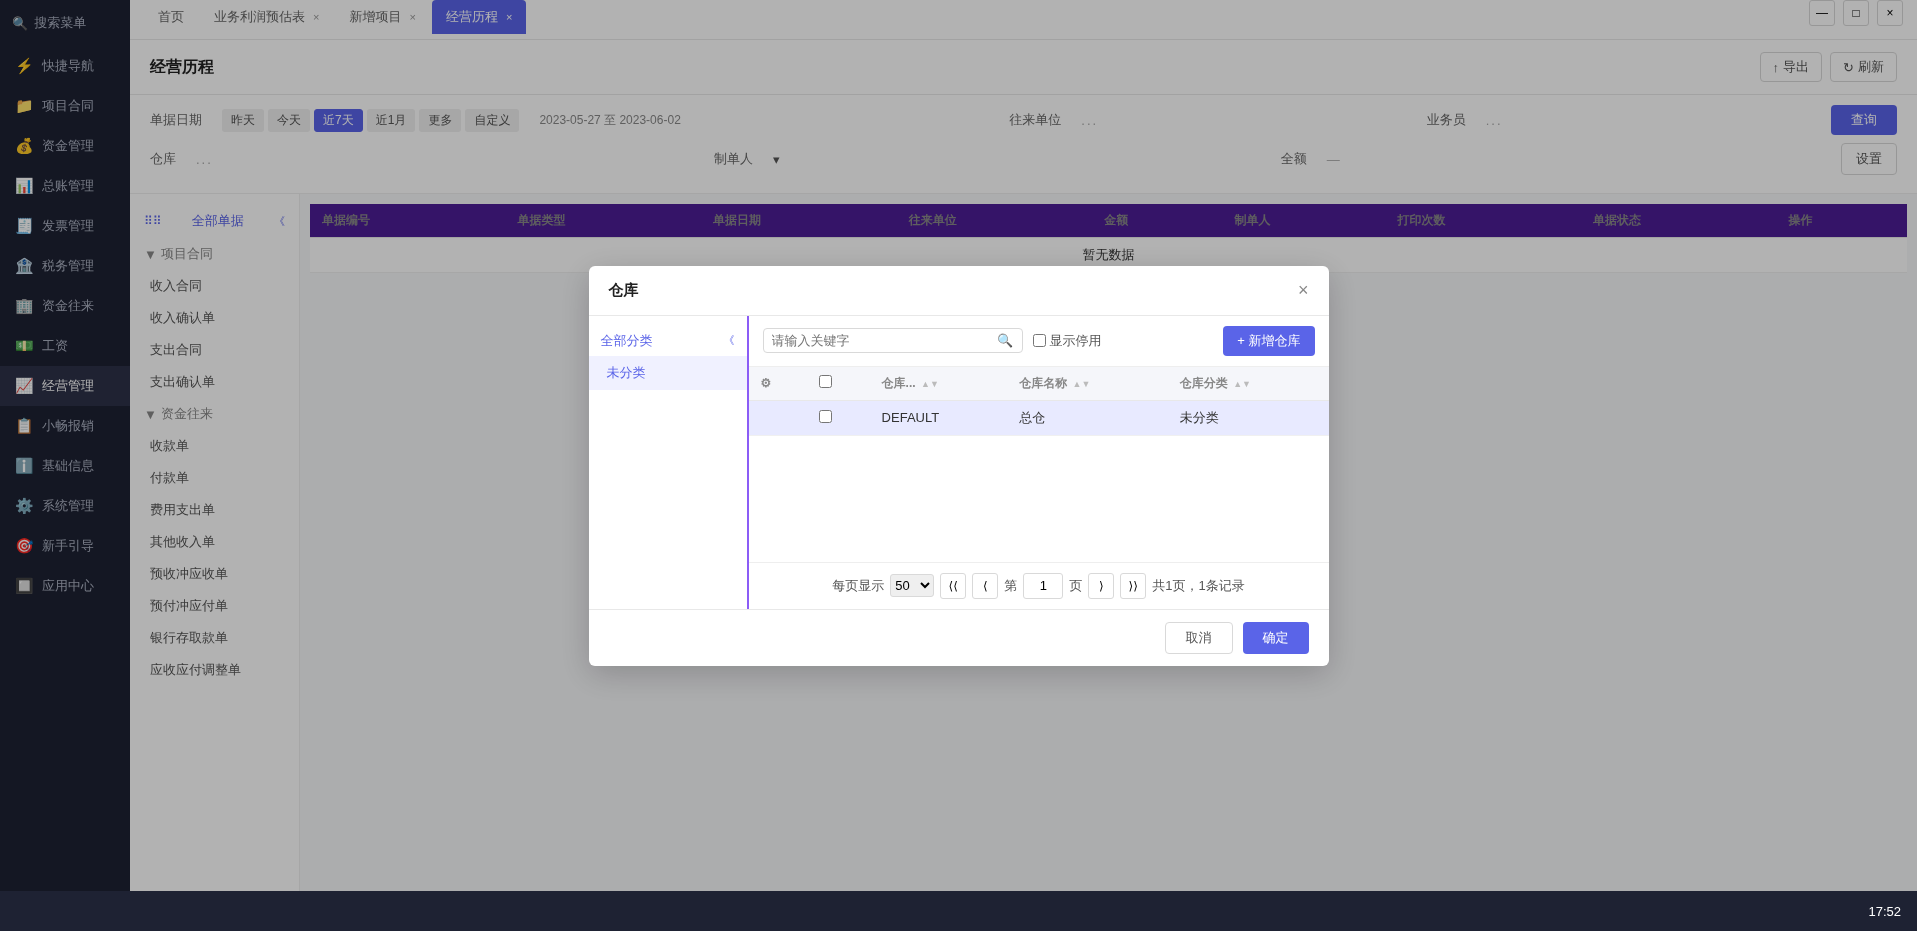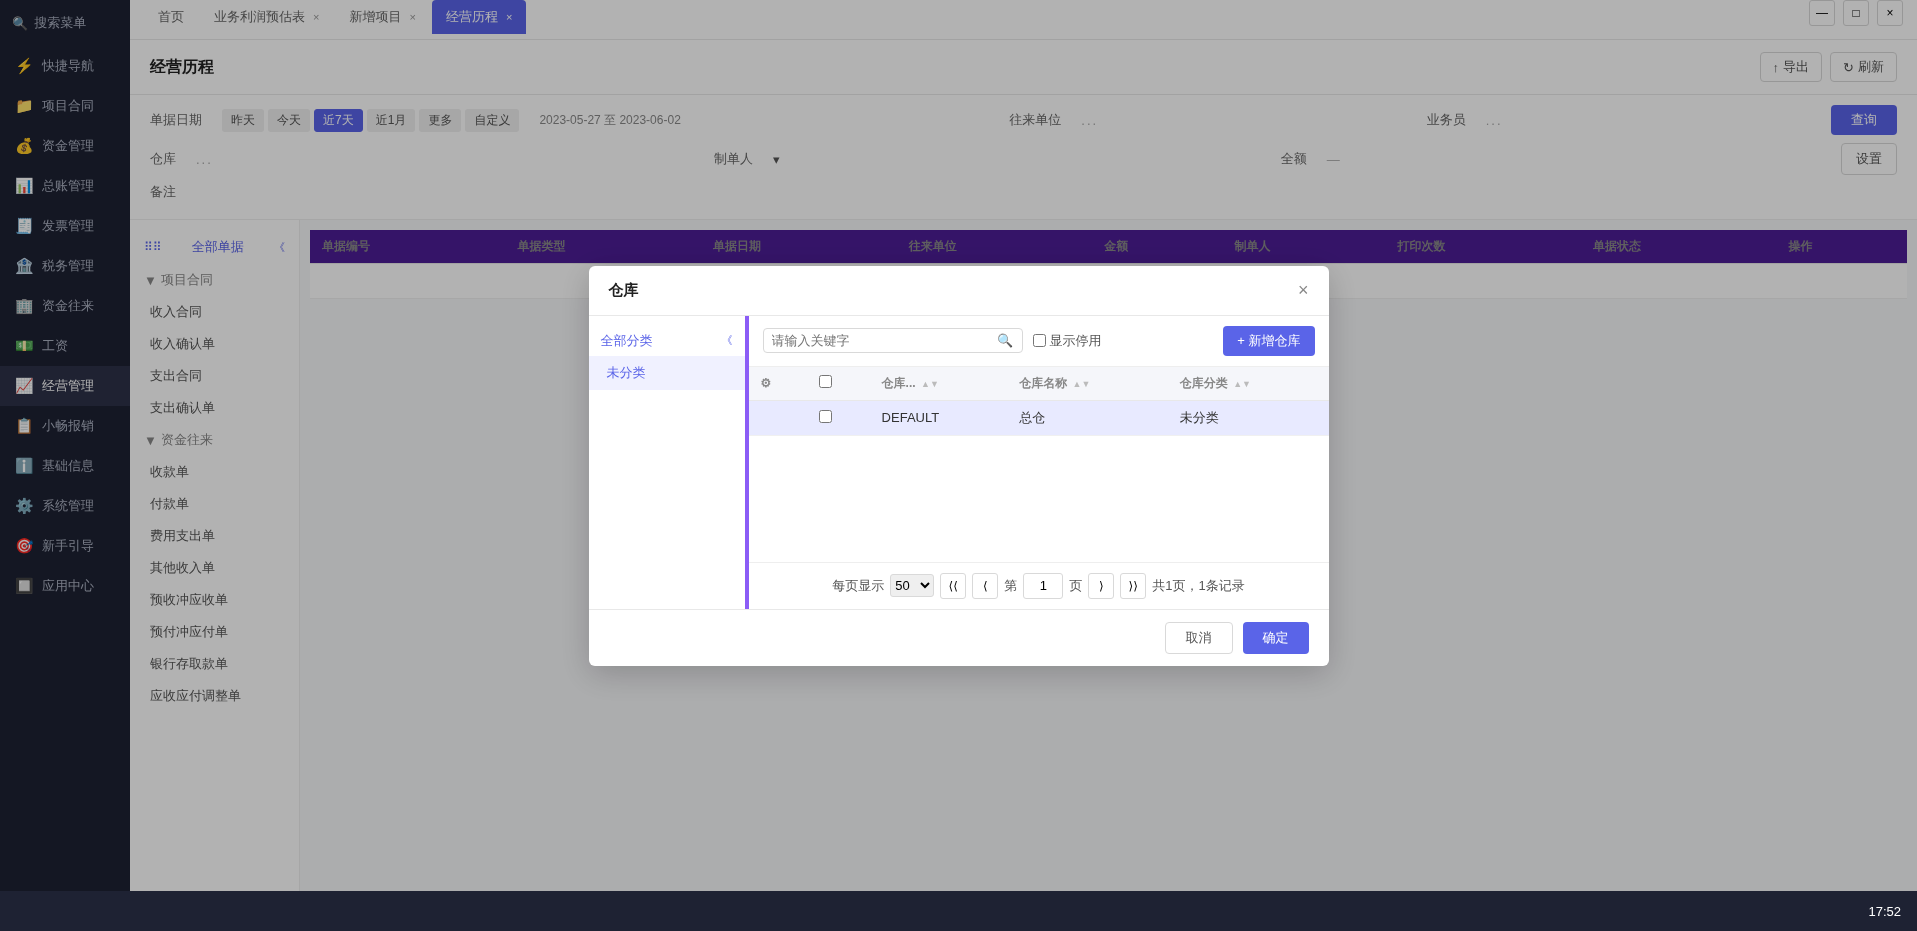--- a/index.html
+++ b/index.html
@@ -62,21 +62,21 @@
 
     
     .overlay { position: fixed; top: 0; left: 0; right: 0; bottom: 0; background: rgba(0,0,0,0.3); z-index: 100; }
 
     
     .modal { position: fixed; top: 50%; left: 50%; transform: translate(-50%, -50%); background: #fff; border-radius: 6px; box-shadow: 0 8px 32px rgba(0,0,0,0.2); z-index: 101; width: 740px; min-height: 400px; display: flex; flex-direction: column; }
     .modal-header { display: flex; align-items: center; justify-content: space-between; padding: 14px 20px; border-bottom: 1px solid #e8e8e8; }
     .modal-title { font-size: 15px; font-weight: bold; color: #222; }
     .modal-close { cursor: pointer; font-size: 18px; color: #888; background: none; border: none; }
     .modal-body { display: flex; flex: 1; }
-    .modal-left { width: 160px; border-right: 4px solid #8b5cf6; padding: 10px 0; }
+    .modal-left { width: 160px; border-right: 2px solid #8b5cf6; padding: 10px 0; }
     .modal-left-header { display: flex; align-items: center; justify-content: space-between; padding: 6px 12px; font-size: 13px; color: #5a64e8; cursor: pointer; }
     .modal-left-item { padding: 8px 18px; font-size: 13px; color: #555; cursor: pointer; }
     .modal-left-item.active { color: #5a64e8; background: #f0f1ff; }
     .modal-right { flex: 1; display: flex; flex-direction: column; }
     .modal-toolbar { display: flex; align-items: center; padding: 10px 14px; gap: 10px; border-bottom: 1px solid #eee; }
     .search-box { display: flex; align-items: center; border: 1px solid #d9d9d9; border-radius: 4px; padding: 4px 8px; flex: 1; max-width: 260px; }
     .search-box input { border: none; outline: none; font-size: 13px; width: 100%; background: transparent; }
     .search-icon { color: #aaa; font-size: 13px; }
     .show-disabled { display: flex; align-items: center; gap: 4px; font-size: 13px; color: #555; }
     .btn-add { background: #5a64e8; color: #fff; border: none; padding: 6px 14px; border-radius: 4px; cursor: pointer; font-size: 13px; margin-left: auto; display: flex; align-items: center; gap: 4px; }
@@ -252,23 +252,20 @@
       <div style="flex:1;"></div>
       <span class="filter-label">制单人</span>
       <span style="display:flex;align-items:center;gap:4px;color:#555;">
         <span>▾</span>
       </span>
       <div style="flex:1;"></div>
       <span class="filter-label">全额</span>
       <span style="color:#aaa;">—</span>
       <div style="flex:1;"></div>
       <button class="btn-settings">设置</button>
-    </div>
-    <div class="filter-row">
-      <span class="filter-label">备注</span>
     </div>
   </div>
 
   <div class="content-area" style="flex:1;overflow:hidden;">
 
     <div class="left-nav">
       <div class="left-nav-header">
         <span style="font-size:12px;">⠿⠿</span>
         <span>全部单据</span>
         <span style="font-size:11px;">《</span>

